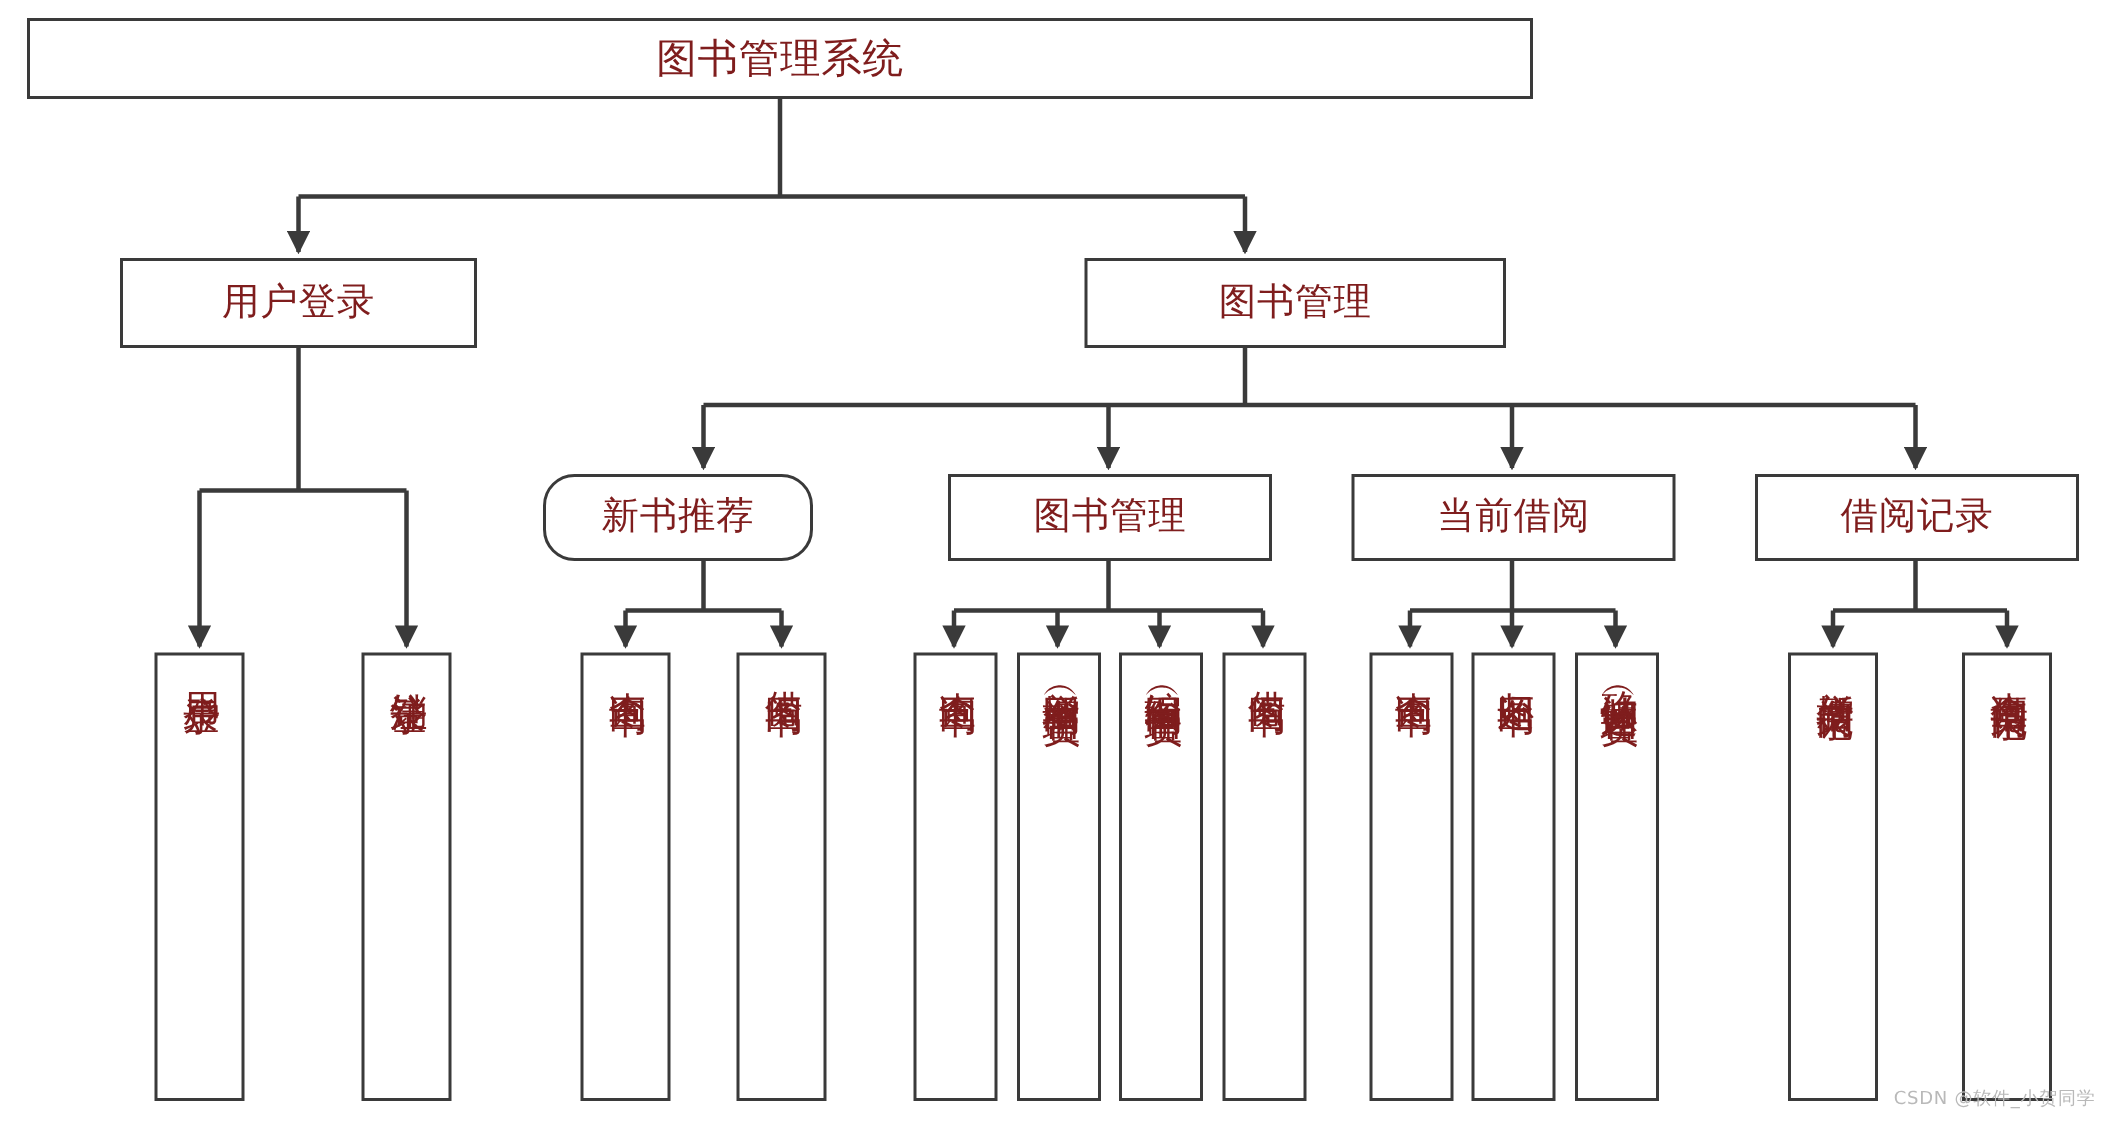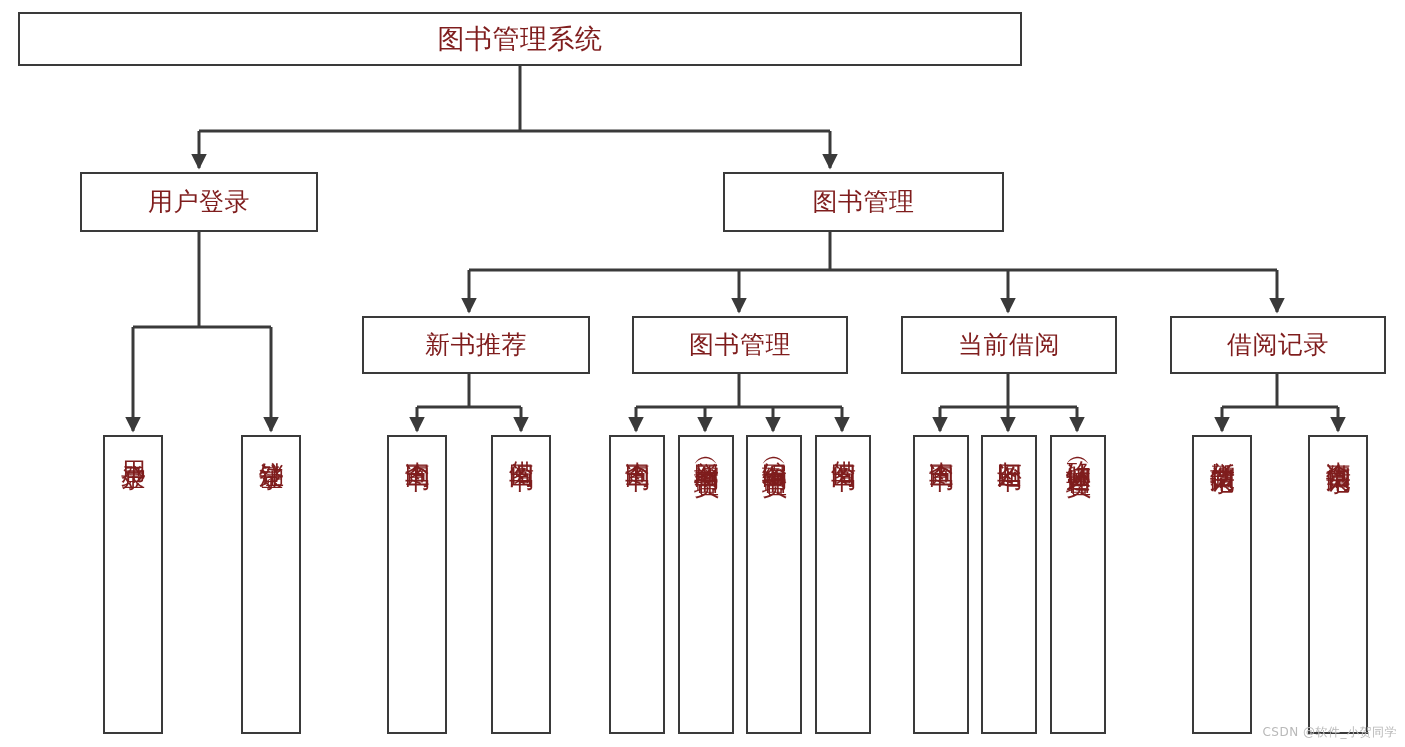--- a/index.html
+++ b/index.html
@@ -138,21 +138,21 @@
     <span class="node-label">图书管理系统</span>
   </div>
 
   <div class="node h" style="left:80px; top:172px; width:238px; height:60px;">
     <span class="node-label">用户登录</span>
   </div>
   <div class="node h" style="left:723px; top:172px; width:281px; height:60px;">
     <span class="node-label">图书管理</span>
   </div>
 
-  <div class="node h" style="left:362px; top:316px; width:228px; height:58px;">
+  <div class="node h" style="left:362px; top:316px; width:180px; height:58px;border-radius:21px;">
     <span class="node-label">新书推荐</span>
   </div>
   <div class="node h" style="left:632px; top:316px; width:216px; height:58px;">
     <span class="node-label">图书管理</span>
   </div>
   <div class="node h" style="left:1170px; top:316px; width:216px; height:58px;">
     <span class="node-label">借阅记录</span>
   </div>
   <div class="node h" style="left:901px; top:316px; width:216px; height:58px;">
     <span class="node-label">当前借阅</span>

